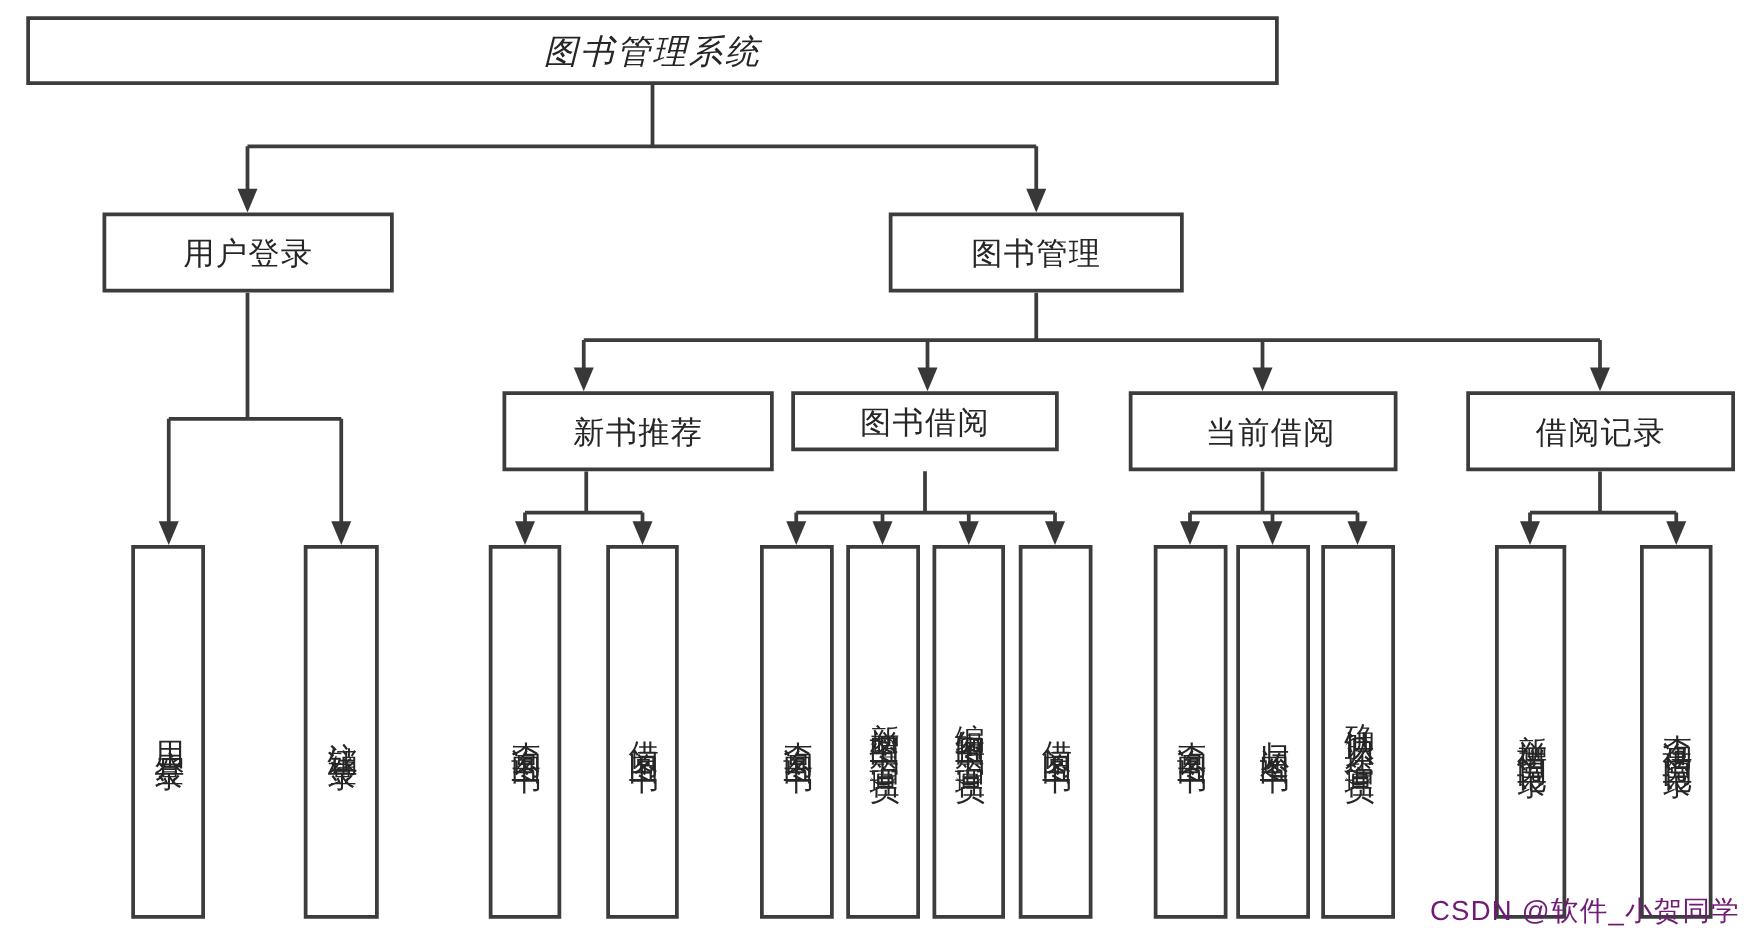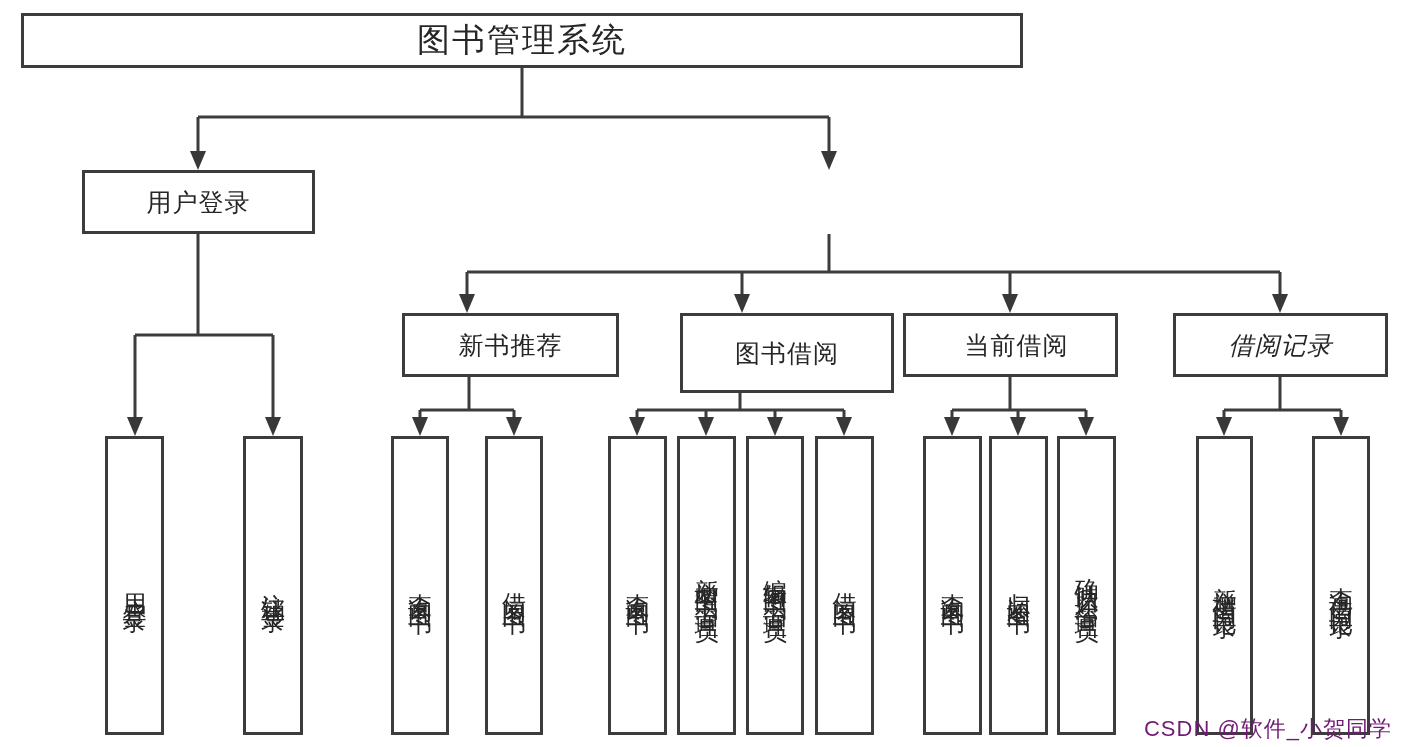--- a/index.html
+++ b/index.html
@@ -13,21 +13,21 @@
   }
   .wires { position:absolute; left:0; top:0; width:1405px; height:747px; }
   .box {
     position:absolute;
     background:#ffffff;
     border:3px solid #3c3c3c;
     display:flex; align-items:center; justify-content:center;
     font-size:25px; color:#262626; letter-spacing:1px;
     white-space:nowrap;
   }
-  .root-box { font-size:33px; letter-spacing:2px; }
+  .root-box { font-size:27px; letter-spacing:2px;font-style:italic; }
   .leaf {
     position:absolute;
     background:#ffffff;
     border:3px solid #3c3c3c;
     display:flex; align-items:center; justify-content:center;
   }
   .vtext {
     writing-mode:vertical-rl;
     text-orientation:mixed;
     font-size:24px; letter-spacing:6px;
@@ -85,25 +85,26 @@
       <polygon points="1010,417 1026,417 1018,436"></polygon>
       <polygon points="1078,417 1094,417 1086,436"></polygon>
       <polygon points="1216,417 1232,417 1224,436"></polygon>
       <polygon points="1333,417 1349,417 1341,436"></polygon>
     </g>
   </svg>
 
   <div class="box root-box" style="left:21px; top:13px; width:1002px; height:55px;">图书管理系统</div>
 
   <div class="box" style="left:82px; top:170px; width:233px; height:64px;">用户登录</div>
+  <div class="box" style="left:711px; top:170px; width:236px; height:64px;">图书管理</div>
 
   <div class="box" style="left:361px; top:313px; width:217px; height:64px;margin-left:41px;">新书推荐</div>
-  <div class="box" style="left:633px; top:313px; width:214px; height:80px;margin-left:47px;">图书借阅</div>
+  <div class="box" style="left:633px; top:313px; width:214px; height:48px;">图书借阅</div>
   <div class="box" style="left:903px; top:313px; width:215px; height:64px;padding-left:12px;">当前借阅</div>
-  <div class="box" style="left:1173px; top:313px; width:215px; height:64px;font-style:italic;">借阅记录</div>
+  <div class="box" style="left:1173px; top:313px; width:215px; height:64px;">借阅记录</div>
 
   <div class="leaf" style="left:105px; top:436px; width:59px; height:299px;">
     <span class="vtext">用户登录</span>
   </div>
   <div class="leaf" style="left:243px; top:436px; width:60px; height:299px;">
     <span class="vtext">注销登录</span>
   </div>
 
   <div class="leaf" style="left:391px; top:436px; width:58px; height:299px;">
     <span class="vtext">查询图书</span>

